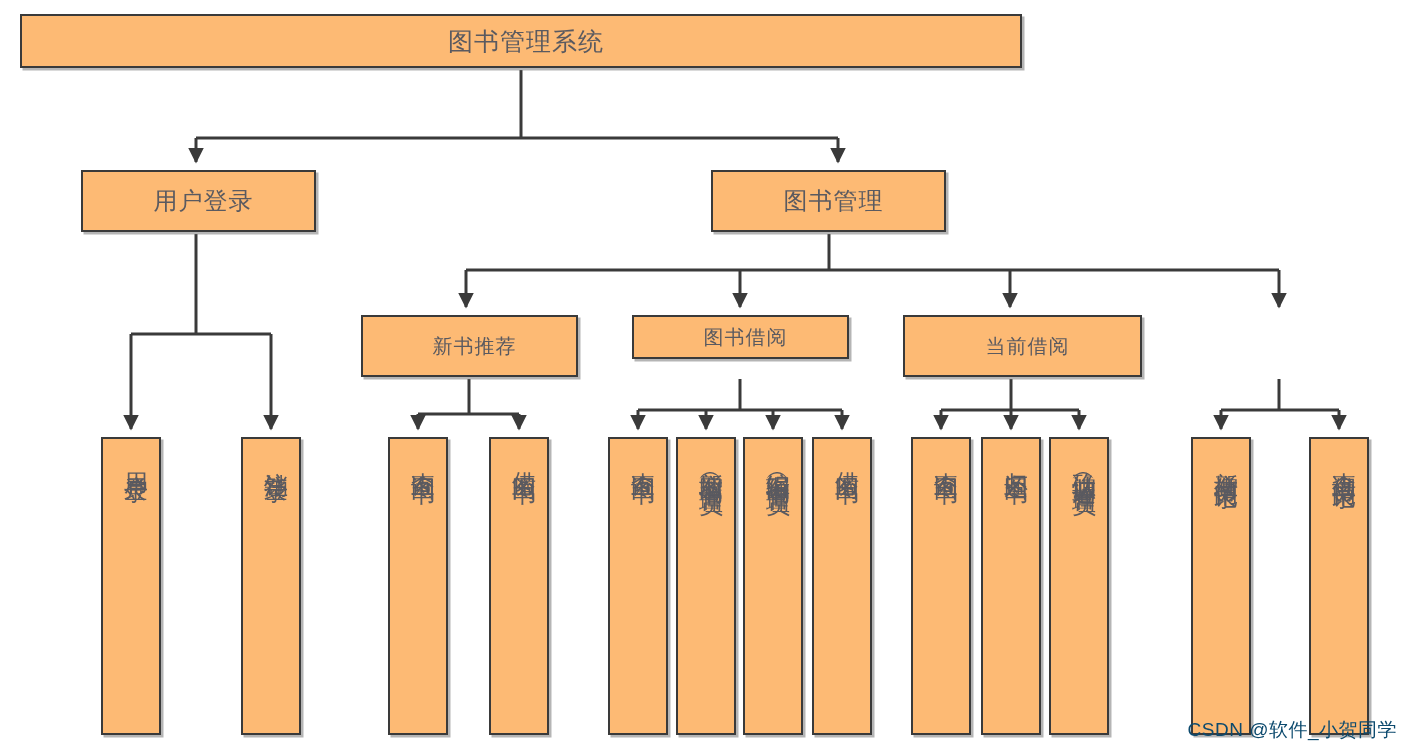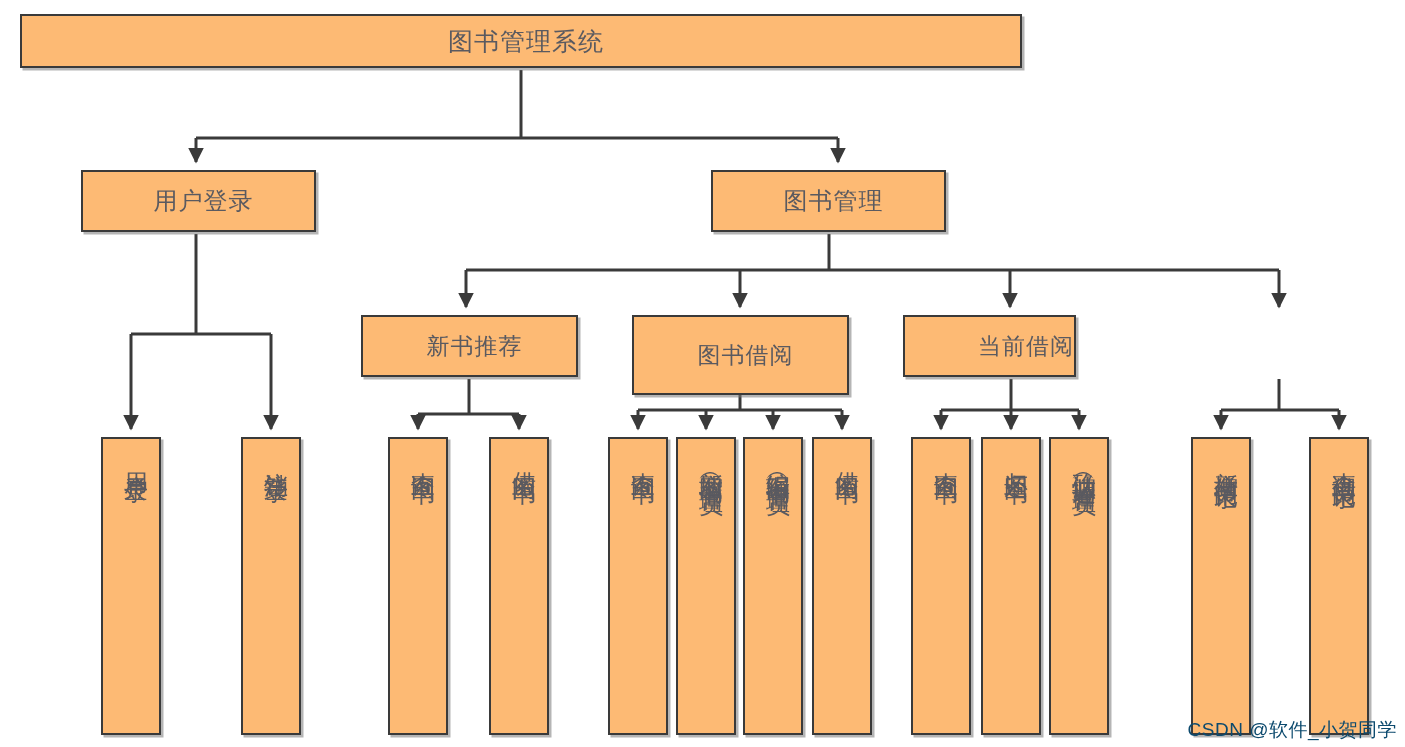--- a/index.html
+++ b/index.html
@@ -33,21 +33,21 @@
     z-index:2;
     padding-left:10px;
   }
   .node .lbl{
     color:#5a5a60;
     letter-spacing:1px;
     white-space:nowrap;
   }
   .node-root .lbl{font-size:25px;}
   .node-l2 .lbl{font-size:24px;}
-  .node-l3 .lbl{font-size:23px;}
+  .node-l3 .lbl{font-size:20px;}
   .node-leaf{
     align-items:flex-start;
     justify-content:center;
     padding-top:14px;
   }
   .node-leaf .lbl{
     writing-mode:vertical-rl;
     text-orientation:upright;
     font-size:24px;
     line-height:1.24;
@@ -127,24 +127,24 @@
   <div class="node node-l2" style="left:81px;top:170px;width:235px;height:62px;">
     <span class="lbl">用户登录</span>
   </div>
   <div class="node node-l2" style="left:711px;top:170px;width:235px;height:62px;">
     <span class="lbl">图书管理</span>
   </div>
 
   <div class="node node-l3" style="left:361px;top:315px;width:217px;height:62px;">
     <span class="lbl">新书推荐</span>
   </div>
-  <div class="node node-l3" style="left:632px;top:315px;width:217px;height:80px;">
+  <div class="node node-l3" style="left:632px;top:315px;width:217px;height:44px;">
     <span class="lbl">图书借阅</span>
   </div>
-  <div class="node node-l3" style="left:903px;top:315px;width:173px;height:62px;justify-content:flex-end;">
+  <div class="node node-l3" style="left:903px;top:315px;width:239px;height:62px;">
     <span class="lbl">当前借阅</span>
   </div>
 
   <div class="node node-leaf" style="left:101px;top:437px;width:60px;height:298px;">
     <span class="lbl">用户登录</span>
   </div>
   <div class="node node-leaf" style="left:241px;top:437px;width:60px;height:298px;">
     <span class="lbl">注销登录</span>
   </div>
 

